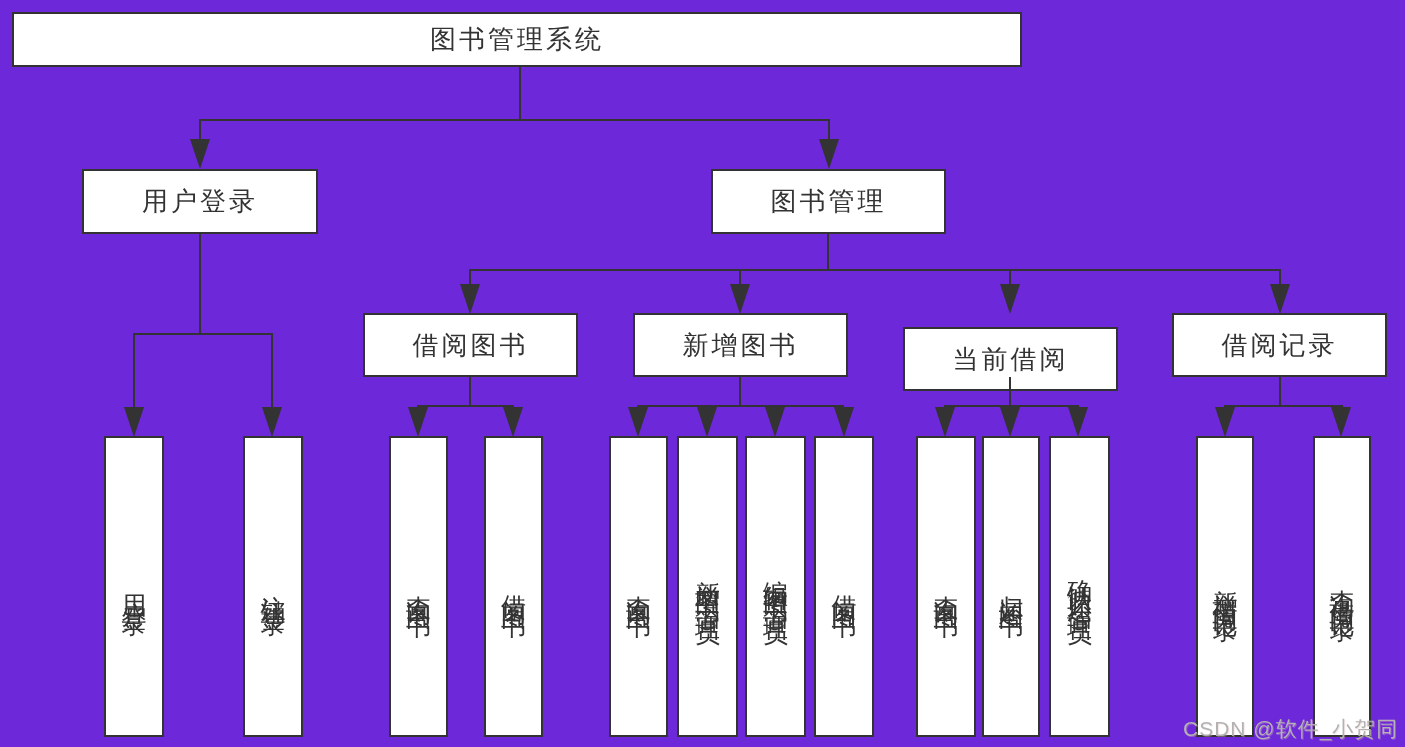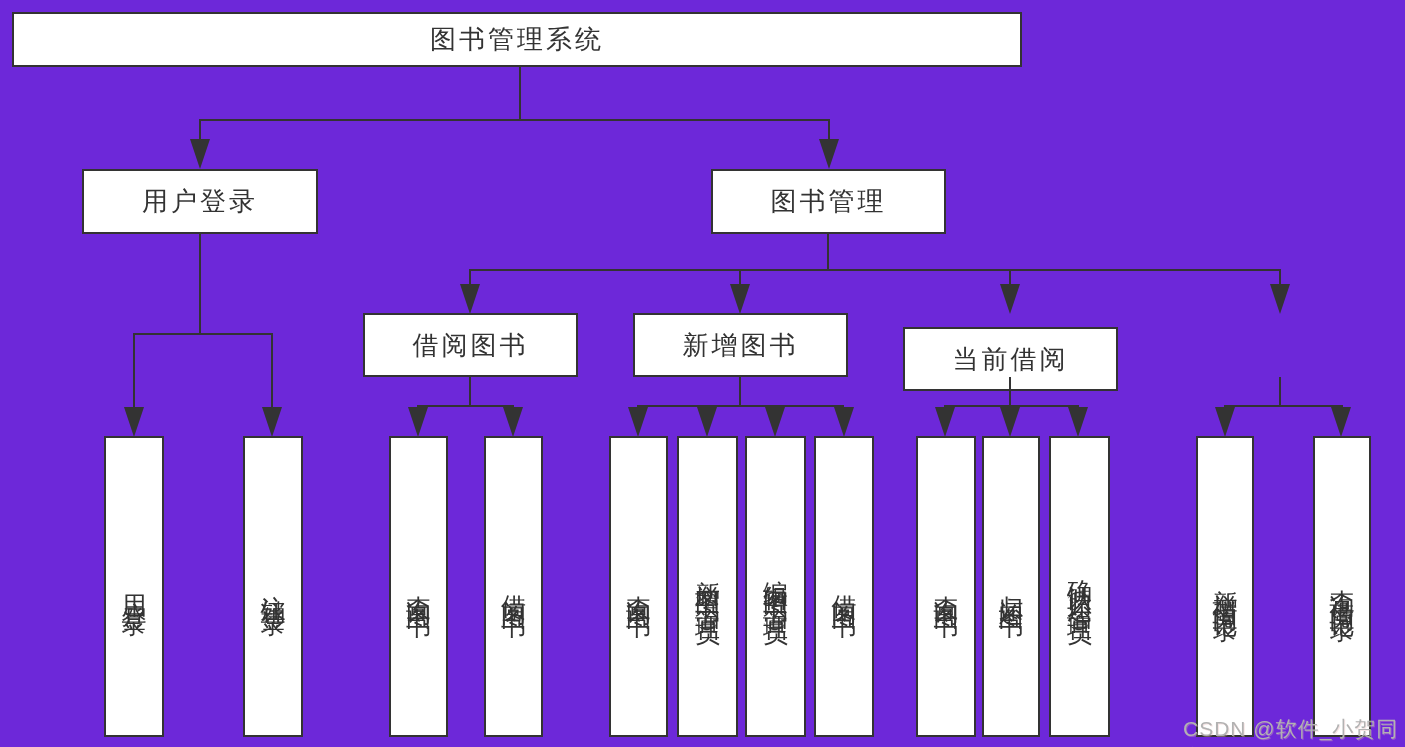--- a/index.html
+++ b/index.html
@@ -73,20 +73,23 @@
 
   <div class="node" style="left:363px; top:313px; width:215px; height:64px;">
     <span>借阅图书</span>
   </div>
   <div class="node" style="left:633px; top:313px; width:215px; height:64px;">
     <span>新增图书</span>
   </div>
   <div class="node" style="left:903px; top:327px; width:215px; height:64px;">
     <span>当前借阅</span>
   </div>
+  <div class="node" style="left:1172px; top:313px; width:215px; height:64px;">
+    <span>借阅记录</span>
+  </div>
 
   <div class="vline" style="left:469px; top:377px; width:2px; height:30px;"></div>
   <div class="hline" style="left:417px; top:405px; width:97px; height:2px;"></div>
   <div class="arrow" style="left:408px; top:407px;"></div>
   <div class="arrow" style="left:503px; top:407px;"></div>
 
   <div class="vline" style="left:739px; top:377px; width:2px; height:30px;"></div>
   <div class="hline" style="left:637px; top:405px; width:207px; height:2px;"></div>
   <div class="arrow" style="left:628px; top:407px;"></div>
   <div class="arrow" style="left:697px; top:407px;"></div>

